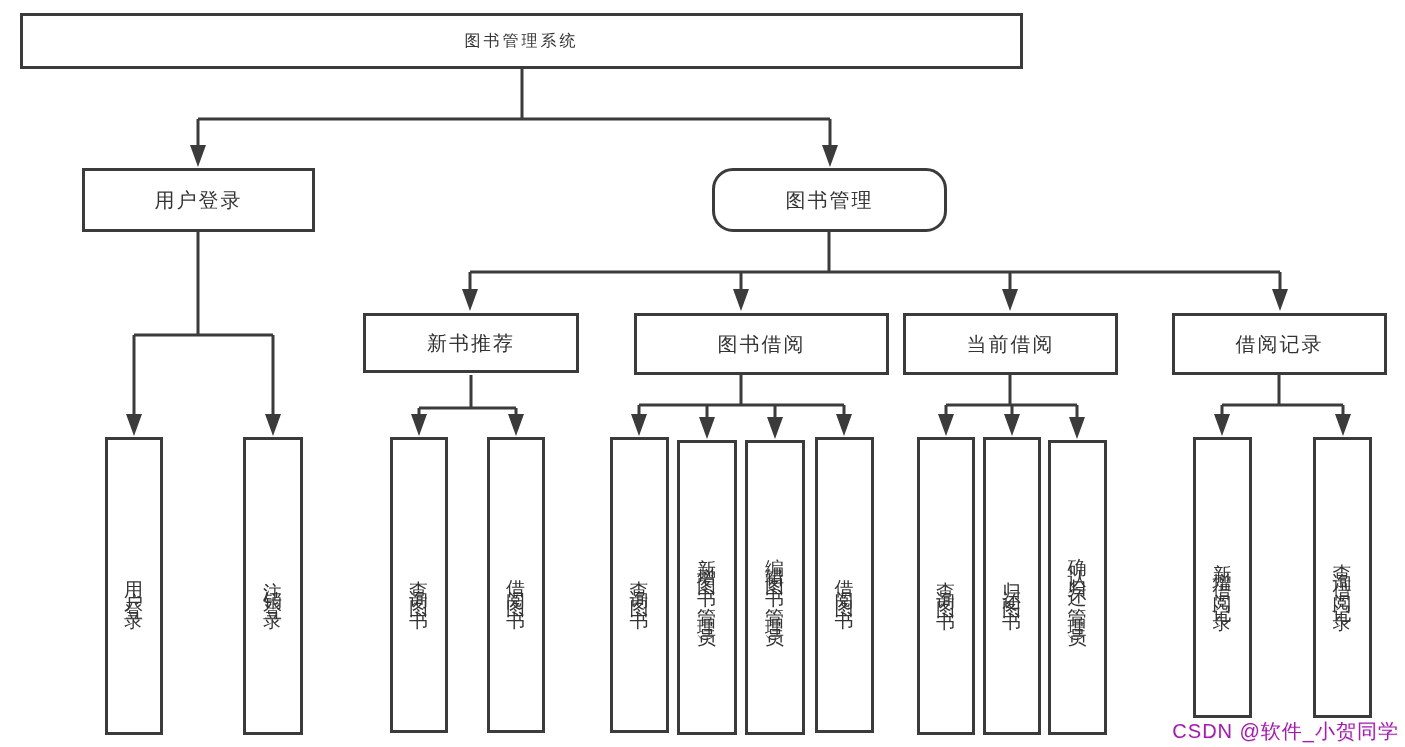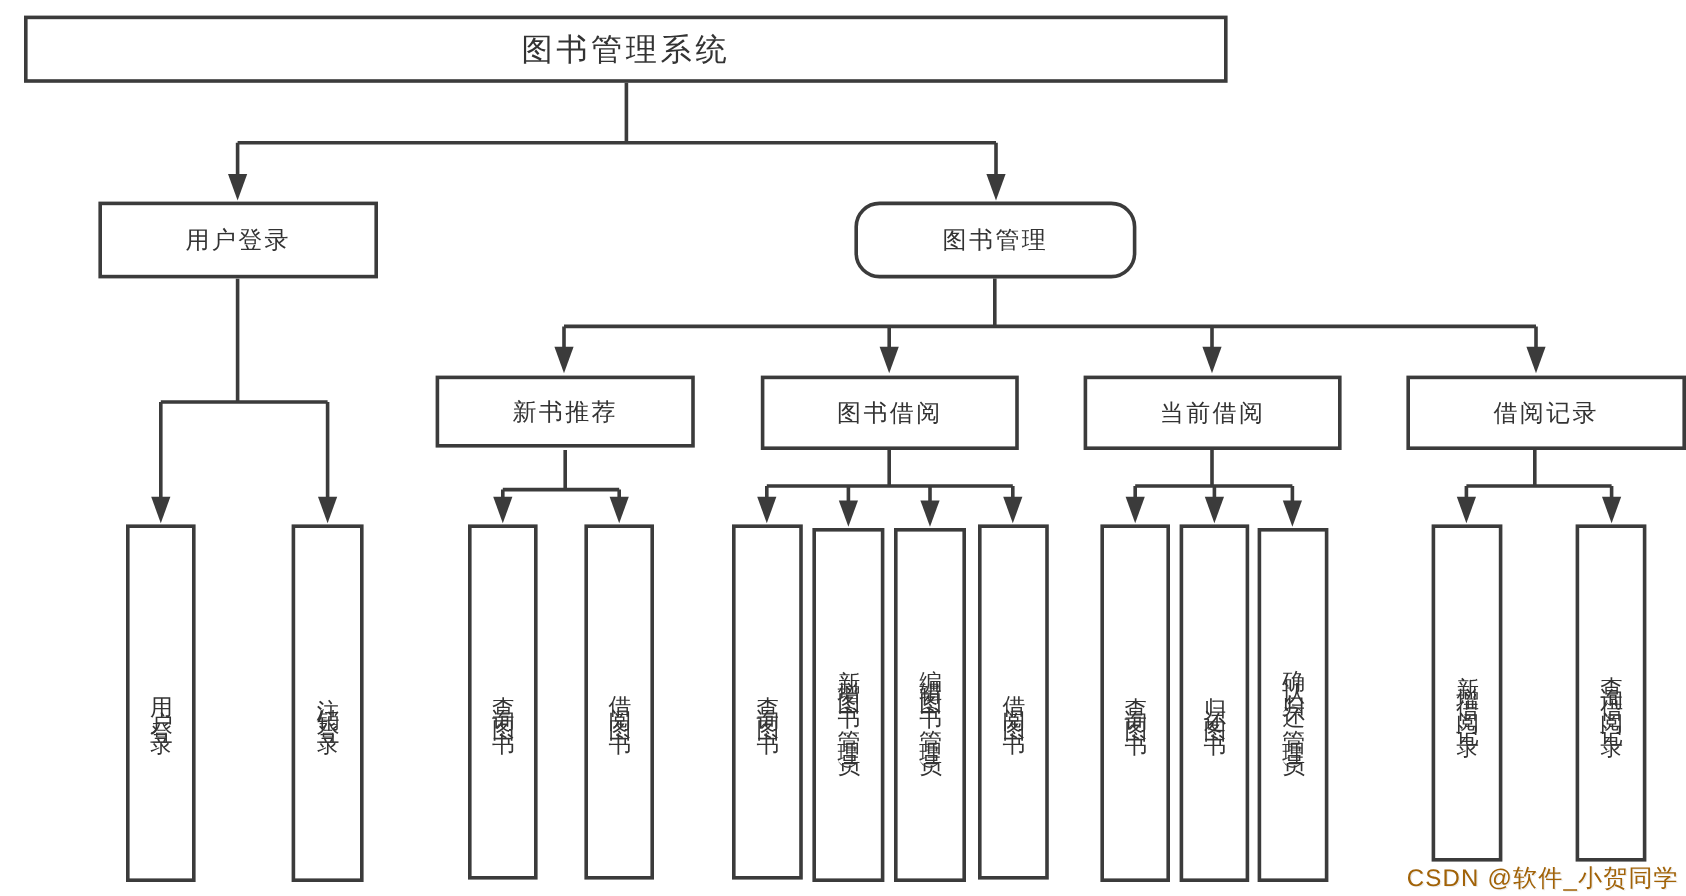--- a/index.html
+++ b/index.html
@@ -20,36 +20,36 @@
     display:flex;
     align-items:center;
     justify-content:center;
   }
   .hnode span{
     font-size:20px;
     letter-spacing:2px;
     white-space:nowrap;
   }
   .rootnode span{
-    font-size:26px;
+    font-size:16px;
     letter-spacing:3px;
   }
   .leaf span{
     writing-mode:vertical-rl;
     text-orientation:mixed;
     font-size:19px;
     letter-spacing:10px;
     line-height:1;
   }
   #watermark{
     position:absolute;
     right:6px;
     bottom:2px;
     font-size:20px;
-    color:#a16207;
+    color:#a21caf;
     letter-spacing:1px;
     text-shadow:1px 1px 0 #ececec;
     z-index:5;
     white-space:nowrap;
   }
 </style>
 </head>
 <body>
 
 <div id="stage">
@@ -101,27 +101,27 @@
   <div class="node hnode" style="left:82px;top:168px;width:233px;height:64px;">
     <span>用户登录</span>
   </div>
   <div class="node hnode" style="left:712px;top:168px;width:235px;height:64px;border-radius:21px;">
     <span>图书管理</span>
   </div>
 
   <div class="node hnode" style="left:363px;top:313px;width:216px;height:60px;">
     <span>新书推荐</span>
   </div>
-  <div class="node hnode" style="left:634px;top:313px;width:215px;height:62px;">
+  <div class="node hnode" style="left:634px;top:313px;width:255px;height:62px;">
     <span>图书借阅</span>
   </div>
   <div class="node hnode" style="left:903px;top:313px;width:215px;height:62px;">
     <span>当前借阅</span>
   </div>
-  <div class="node hnode" style="left:1172px;top:313px;width:233px;height:62px;">
+  <div class="node hnode" style="left:1172px;top:313px;width:215px;height:62px;">
     <span>借阅记录</span>
   </div>
 
   <div class="node leaf" style="left:105px;top:437px;width:58px;height:298px;">
     <span>用户登录</span>
   </div>
   <div class="node leaf" style="left:243px;top:437px;width:60px;height:298px;">
     <span>注销登录</span>
   </div>
 

